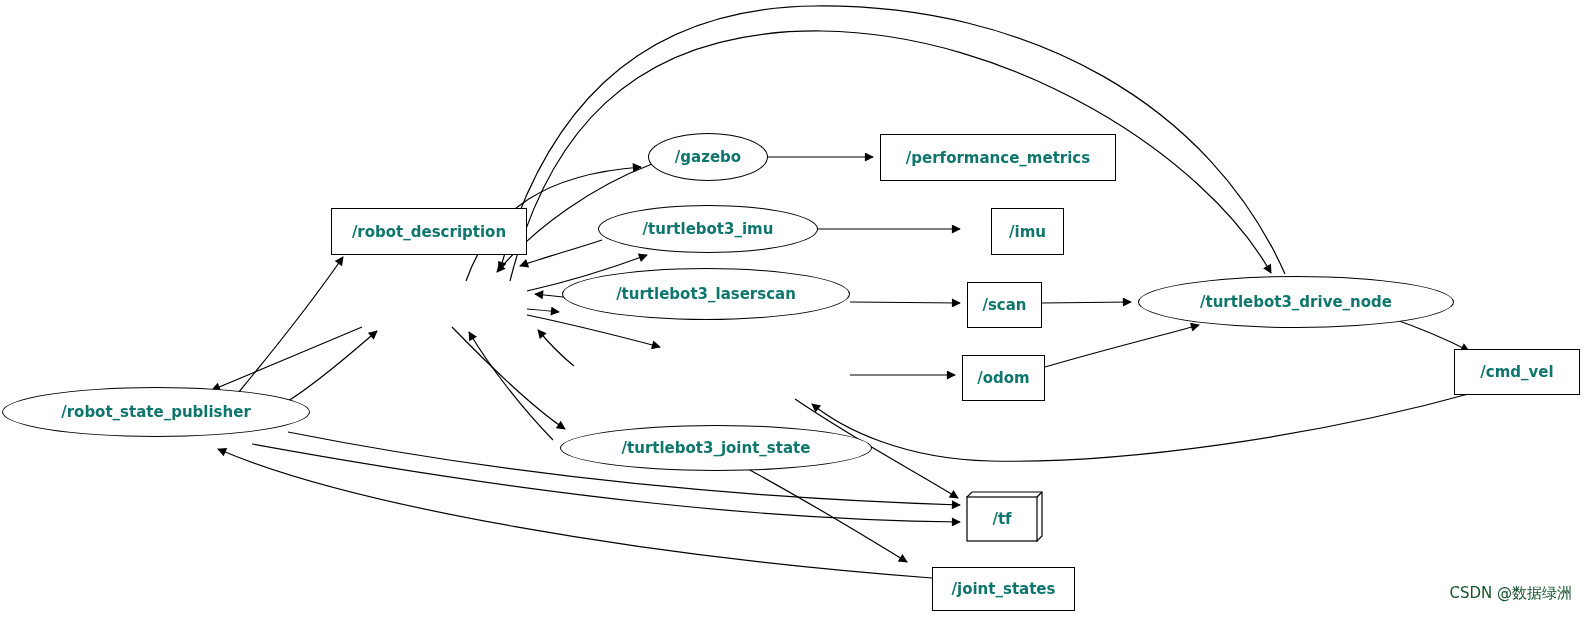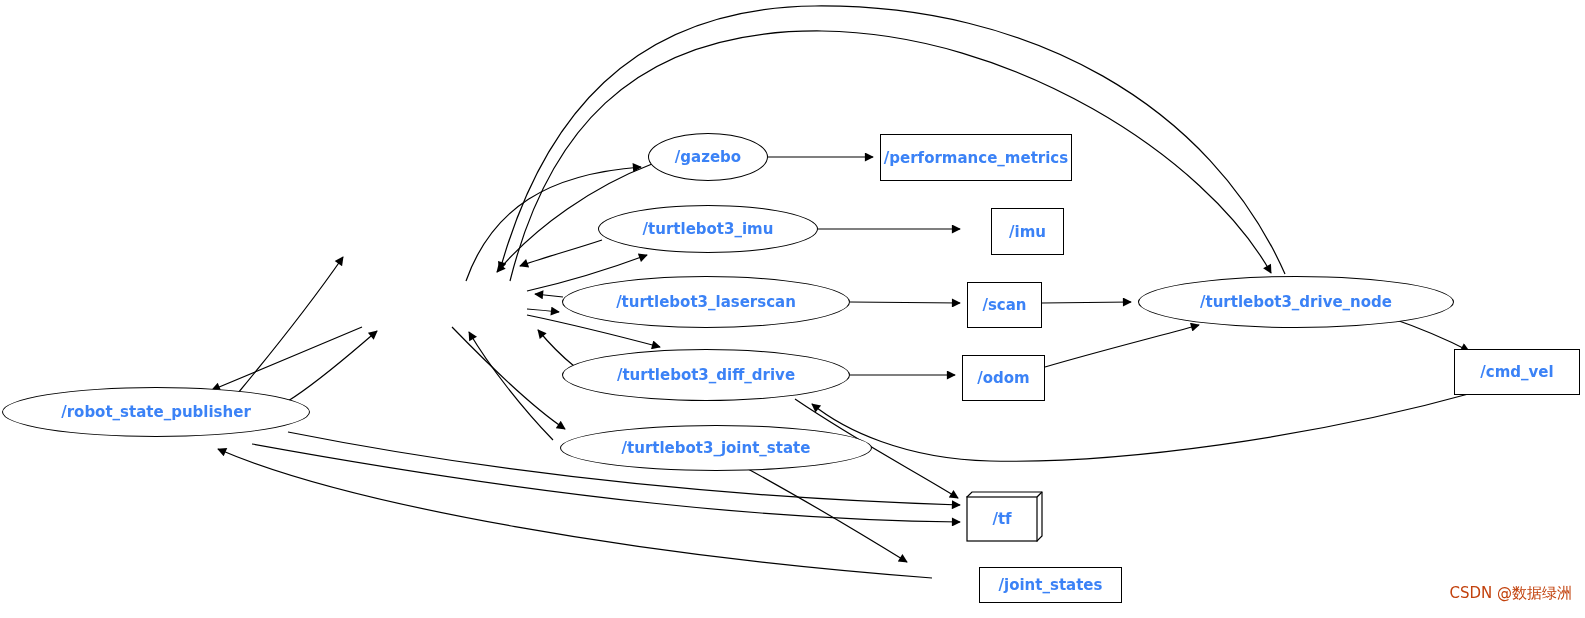--- a/index.html
+++ b/index.html
@@ -12,21 +12,21 @@
   }
   #edges{position:absolute;left:0;top:0;width:1585px;height:618px;}
   .edge{fill:none;stroke:#000000;stroke-width:1.2px;}
   .b3d{fill:#ffffff;stroke:#000000;stroke-width:1.2px;}
   .gnode{
     position:absolute;
     box-sizing:border-box;
     display:flex;align-items:center;justify-content:center;
     background:#ffffff;
     border:1.3px solid #000000;
-    color:#3b82f6;
+    color:#0f766e;
     font-size:15px;font-weight:bold;
     white-space:nowrap;
   }
   .ellipse{border-radius:50%;}
   .plain{background:transparent;border:none;}
   .watermark{
     position:absolute;
     right:13px;bottom:15px;
     font-size:15px;font-weight:normal;
     color:#b9bac2;
@@ -74,28 +74,28 @@
       <path d="M 1388,317 C 1420,328 1446,339 1469,351" class="edge" marker-end="url(#arrow)"></path>
       <path d="M 1476,392 C 1310,438 1120,464 990,461 C 905,459 844,430 812,404" class="edge" marker-end="url(#arrow)"></path>
       <path d="M 1285,274 C 1210,105 1030,4 815,6 C 630,8 542,120 500,270" class="edge" marker-end="url(#arrow)"></path>
       <path d="M 510,281 C 545,142 625,29 822,31 C 1010,33 1205,155 1271,273" class="edge" marker-end="url(#arrow)"></path>
       <path d="M 748,469 C 812,504 868,538 907,562" class="edge" marker-end="url(#arrow)"></path>
       <path d="M 553,440 C 522,408 489,366 469,332" class="edge" marker-end="url(#arrow)"></path>
       <path d="M 452,327 C 486,362 532,407 565,429" class="edge" marker-end="url(#arrow)"></path>
     </svg>
 
   <div class="gnode ellipse" style="left:648px;top:133px;width:120px;height:48px;">/gazebo</div>
-  <div class="gnode" style="left:880px;top:134px;width:192px;height:47px;">/performance_metrics</div>
+  <div class="gnode" style="left:331px;top:208px;width:196px;height:47px;">/robot_description</div>
+  <div class="gnode" style="left:880px;top:134px;width:236px;height:47px;">/performance_metrics</div>
   <div class="gnode ellipse" style="left:598px;top:205px;width:220px;height:48px;text-align:center;">/turtlebot3_imu</div>
   <div class="gnode" style="left:967px;top:208px;width:73px;height:47px;margin-left:24px;">/imu</div>
-  <div class="gnode ellipse" style="left:562px;top:276px;width:288px;height:52px;">/turtlebot3_laserscan</div>
+  <div class="gnode ellipse" style="left:562px;top:268px;width:288px;height:52px;">/turtlebot3_laserscan</div>
   <div class="gnode" style="left:967px;top:282px;width:75px;height:46px;">/scan</div>
   <div class="gnode ellipse" style="left:1138px;top:276px;width:316px;height:52px;">/turtlebot3_drive_node</div>
-  <div class="gnode ellipse" style="left:562px;top:349px;width:288px;height:52px;">/turtlebot3_diff_drive</div>
   <div class="gnode" style="left:962px;top:355px;width:83px;height:46px;">/odom</div>
   <div class="gnode" style="left:1454px;top:349px;width:126px;height:46px;">/cmd_vel</div>
   <div class="gnode ellipse" style="left:2px;top:387px;width:308px;height:50px;">/robot_state_publisher</div>
   <div class="gnode ellipse" style="left:560px;top:425px;width:312px;height:46px;">/turtlebot3_joint_state</div>
   <div class="gnode plain" style="left:967px;top:497px;width:70px;height:44px;">/tf</div>
-  <div class="gnode" style="left:932px;top:567px;width:143px;height:36px;margin-left:47px;">/joint_states</div>
+  <div class="gnode" style="left:932px;top:567px;width:143px;height:44px;">/joint_states</div>
 
-  <div class="watermark" style="color: #c2410c;">CSDN @数据绿洲</div>
+  <div class="watermark" style="color: #14532d;">CSDN @数据绿洲</div>
 </div>
 
 </body></html>

